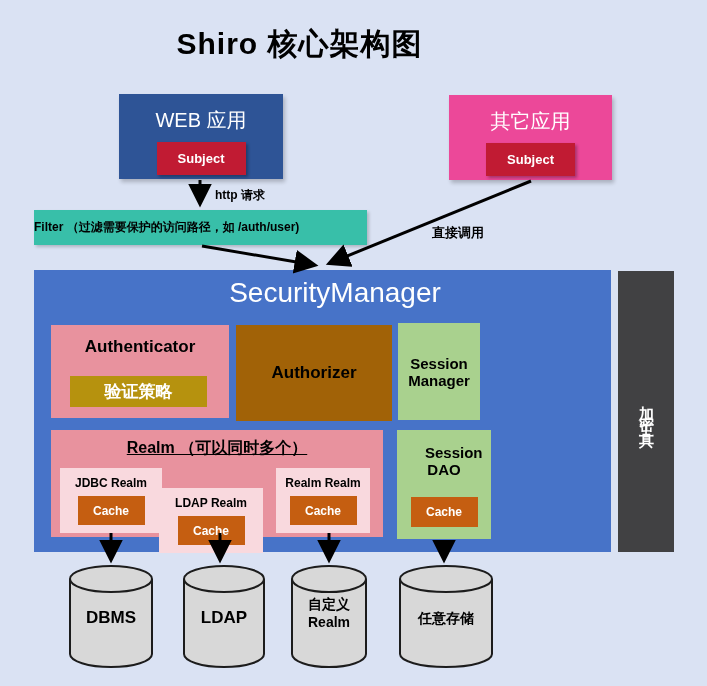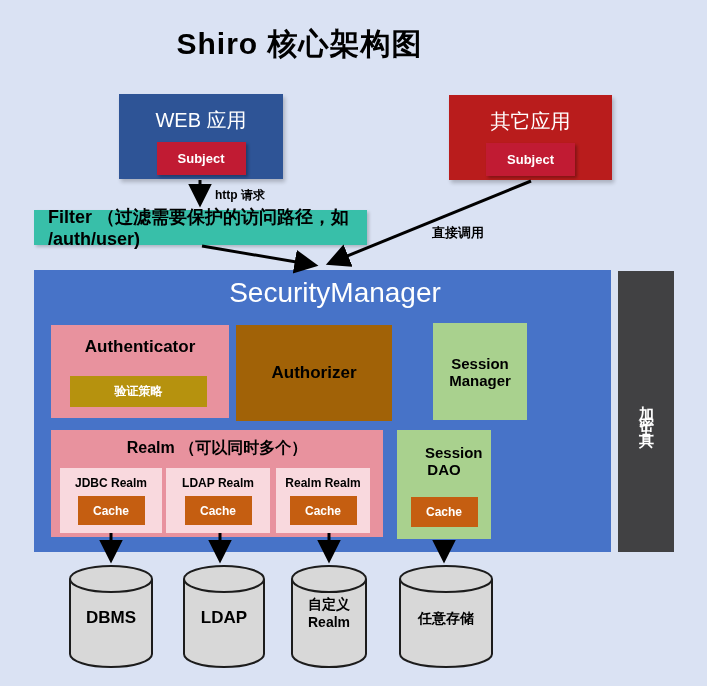--- a/index.html
+++ b/index.html
@@ -11,74 +11,74 @@
   }
   .abs { position:absolute; box-sizing:border-box; }
 
   .page-title {
     left:0; top:24px; width:599px; text-align:center;
     font-size:30px; font-weight:bold; letter-spacing:1px;
   }
 
   .app-box { box-shadow:2px 3px 4px rgba(0,0,0,.22); }
   .web-app { left:119px; top:94px; width:164px; height:85px; background:#2e5496; }
-  .other-app { left:449px; top:95px; width:163px; height:85px; background:#b91c1c;padding-left:32px; }
+  .other-app { left:449px; top:95px; width:163px; height:85px; background:#ec4899;padding-left:32px; }
   .app-label { left:0; top:13px; width:100%; text-align:center; color:#fff; font-size:20px; }
   .subject-btn {
     left:0; right:0; margin:auto; top:48px; width:89px; height:33px;
     background:#c11b33; color:#fff; font-size:13px; font-weight:bold;
     display:flex; align-items:center; justify-content:center;
     box-shadow:2px 2px 3px rgba(0,0,0,.3);
   }
 
   .flow-label { font-weight:bold; font-size:12px; }
   .http-label { left:215px; top:187px; }
   .direct-label { left:432px; top:224px; font-size:13px; }
 
   .filter-box {
     left:34px; top:210px; width:333px; height:35px; background:#38bfa9;
-    display:flex; align-items:center; padding-left:14px;
-    font-size:18px; font-weight:bold;
+    display:flex; align-items:center; 
+    font-size:12px; font-weight:bold;
     box-shadow:2px 2px 3px rgba(0,0,0,.2);
   }
 
   .sm-box { left:34px; top:270px; width:577px; height:282px; background:#4773c8; }
   .sm-title {
     left:34px; top:277px; width:602px; text-align:center;
     color:#fff; font-size:28px; font-weight:normal;
   }
 
   .authenticator { left:51px; top:325px; width:178px; height:93px; background:#e8929e; }
   .comp-label { left:0; top:12px; width:100%; text-align:center; font-size:17px; font-weight:bold; }
   .strategy-box {
     left:19px; top:51px; width:137px; height:31px; background:#b6920e;
-    color:#fff; font-size:12px; font-weight:bold;
+    color:#fff; font-size:17px; font-weight:bold;
     display:flex; align-items:center; justify-content:center;
   }
   .authorizer {
     left:236px; top:325px; width:156px; height:96px; background:#a16207;
     display:flex; align-items:center; justify-content:center;
     font-size:17px; font-weight:bold;
   }
   .session-manager {
-    left:398px; top:323px; width:94px; height:97px; background:#a9d18e;
+    left:398px; top:323px; width:82px; height:97px; background:#a9d18e;
     display:flex; align-items:center; justify-content:center; text-align:center;
-    font-size:15px; font-weight:bold; padding:0 12px;margin-left:35px;
+    font-size:15px; font-weight:bold; padding:0 12px;
   }
   .cache-manager {
     left:497px; top:323px; width:100px; height:216px; background:#c55e11;
     display:flex; align-items:center; justify-content:center; text-align:center;
     color:#fff; font-size:16px; font-weight:bold; padding:0 14px;
   }
 
   .realm-box { left:51px; top:430px; width:332px; height:107px; background:#e8929e; }
-  .realm-title { left:0; top:8px; width:100%; text-align:center; font-size:16px; font-weight:bold; }
+  .realm-title { left:0; top:8px; width:100%; text-align:center; font-size:16px; font-weight:bold;text-decoration:underline; }
   .realm-item { top:38px; height:65px; background:#f9d9de; }
   .realm-item-jdbc { left:9px; width:102px; }
-  .realm-item-ldap { left:115px; width:104px; }
+  .realm-item-ldap { left:108px; width:104px;margin-top:20px; }
   .realm-item-custom { left:225px; width:94px; }
   .realm-item-label { left:0; top:8px; width:100%; text-align:center; font-size:12px; font-weight:bold; }
   .cache-btn {
     left:0; right:0; margin:auto; top:28px; width:67px; height:29px; background:#c55e11;
     color:#fff; font-size:12px; font-weight:bold;
     display:flex; align-items:center; justify-content:center;
   }
   .session-dao { left:397px; top:430px; width:94px; height:109px; background:#a9d18e; }
   .dao-label { left:0; top:14px; width:100%; text-align:center; font-size:15px; font-weight:bold; padding:0 28px; box-sizing:border-box; }
   .dao-cache { top:67px; height:30px; }

